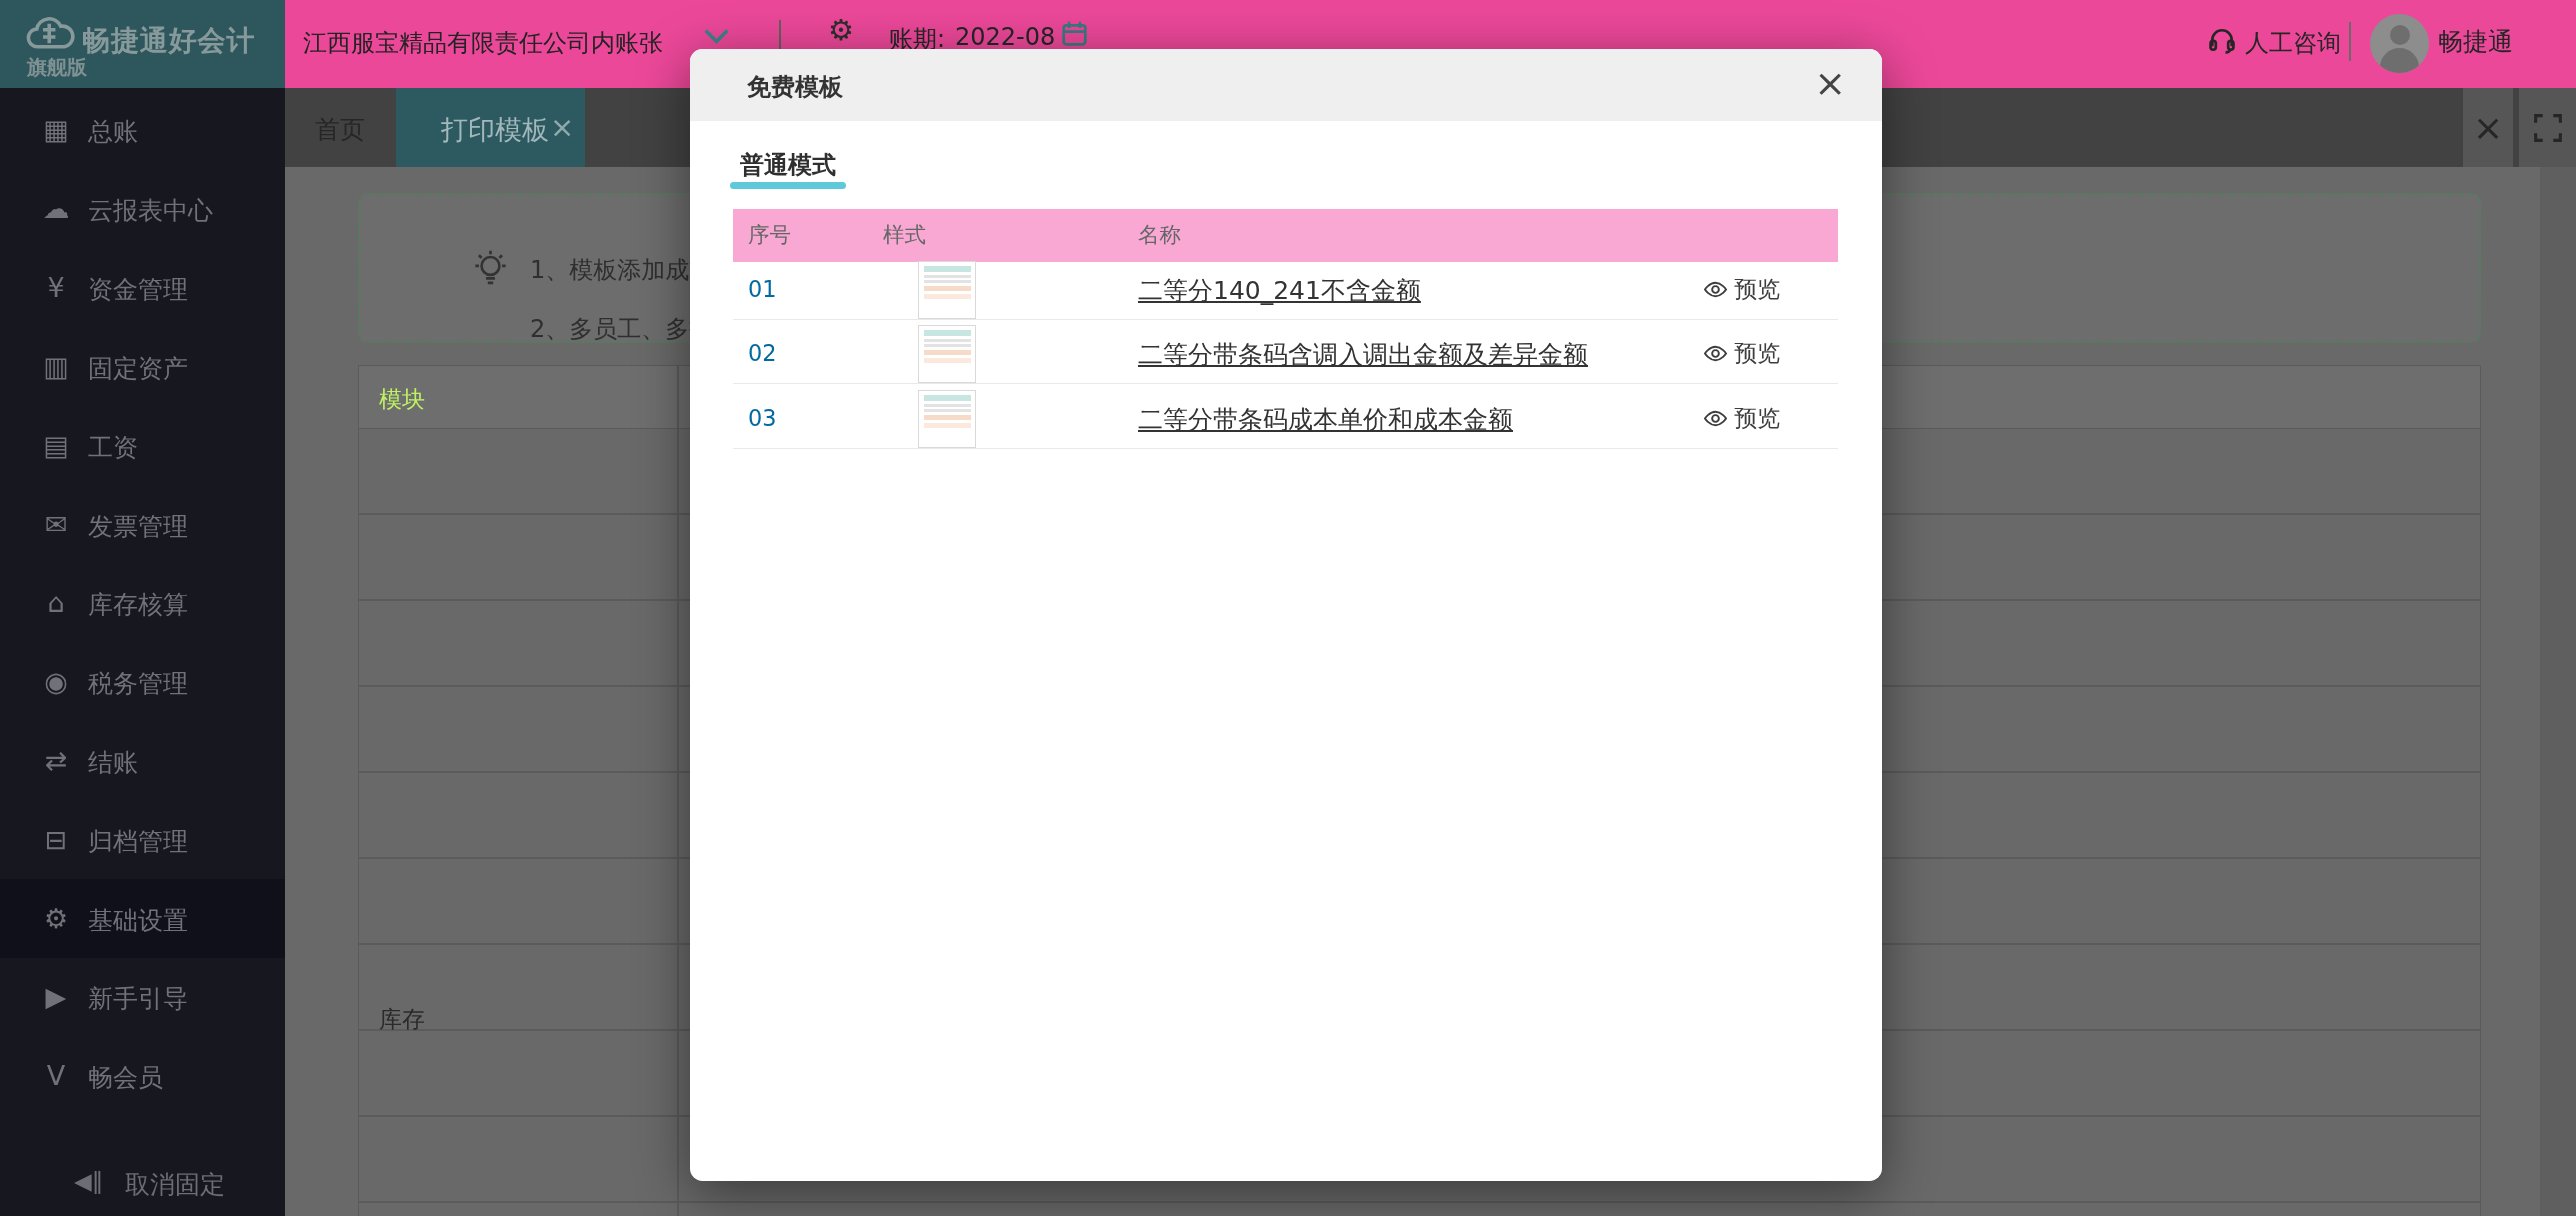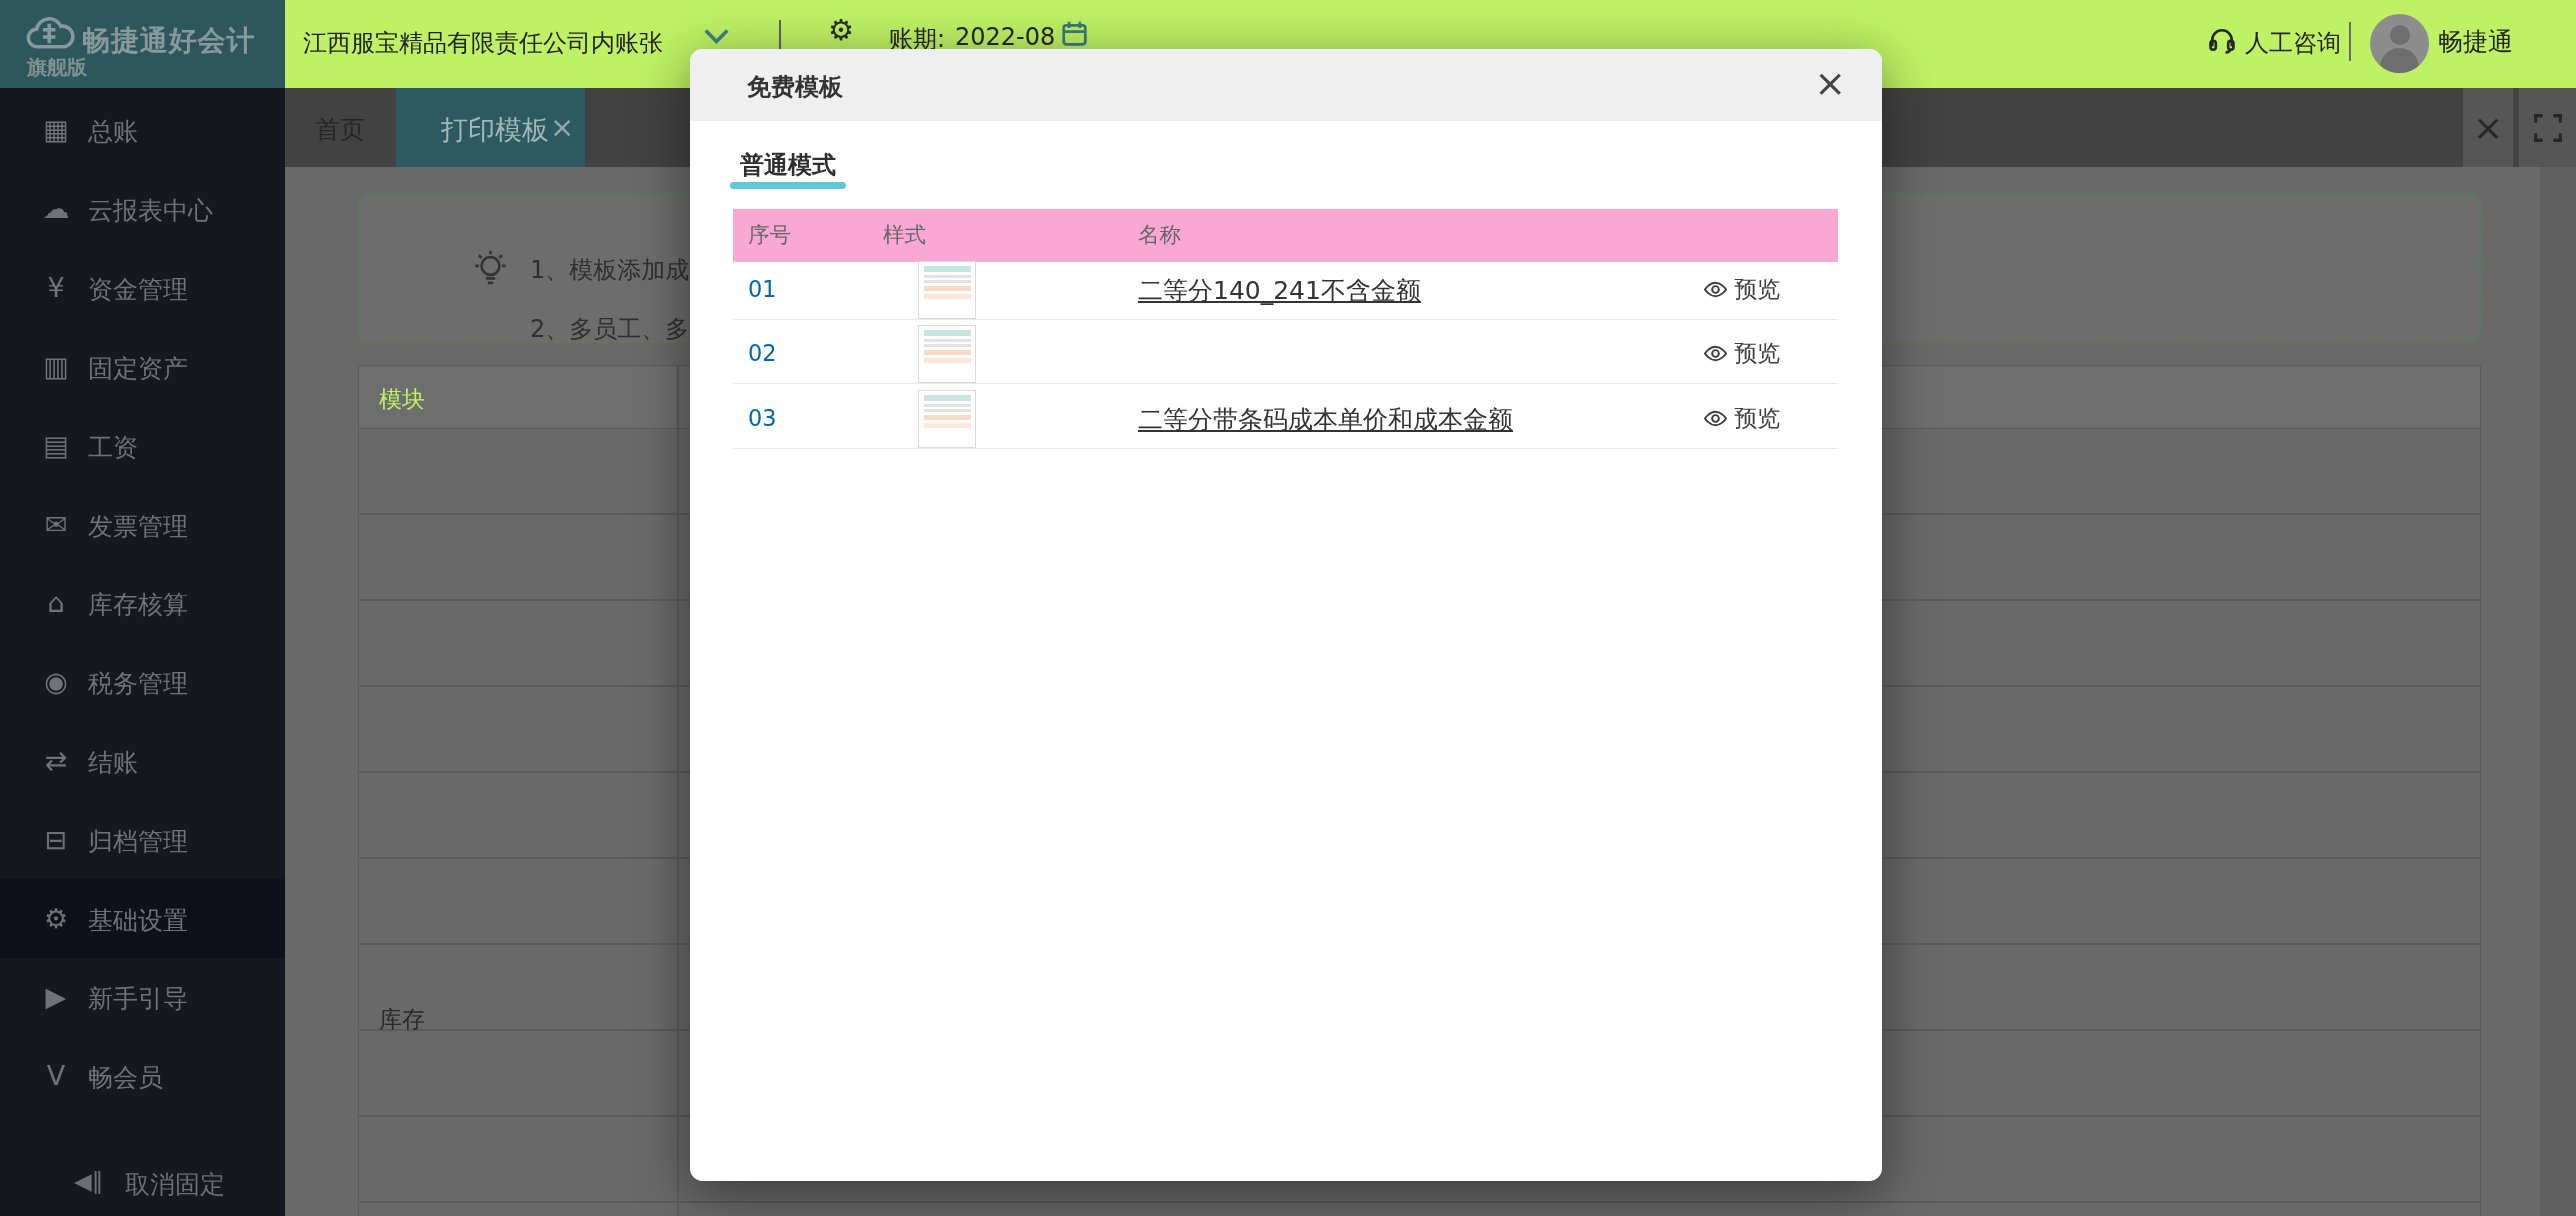--- a/index.html
+++ b/index.html
@@ -18,21 +18,21 @@
   #logo-sub{left:27px;top:54px;font-size:20px;font-weight:bold;color:#7f9193;}
   .side-item{position:absolute;left:0;width:285px;height:79px;cursor:pointer;}
   .side-item.active{background:#10101a;}
   .side-icon{position:absolute;left:38px;top:21.5px;width:36px;height:36px;font-size:27px;line-height:36px;text-align:center;color:#71717a;}
   .side-label{position:absolute;left:88px;top:25px;font-size:25px;color:#71717a;white-space:nowrap;}
   #collapse{left:0;top:1157px;width:285px;height:54px;cursor:pointer;}
   #collapse .c-icon{position:absolute;left:74px;top:10.7px;font-size:23px;color:#6d6d75;}
   #collapse .c-label{position:absolute;left:125px;top:10.7px;font-size:25px;color:#6d6d75;}
 
   
-  #topbar{left:285px;top:0;width:2291px;height:88px;background:#bef264;}
+  #topbar{left:285px;top:0;width:2291px;height:88px;background:#ec4899;}
   #company{left:18px;top:27px;font-size:24px;color:#232323;white-space:nowrap;cursor:pointer;}
   #company-chevron{left:417px;top:27px;}
   #tb-div1{left:494px;top:20px;width:1.8px;height:32px;background:#626262;}
   #tb-gear{left:543px;top:12.5px;font-size:29px;color:#2e2e2e;}
   #period-label{left:604px;top:23px;font-size:24px;color:#262626;}
   #period-value{left:670px;top:23px;font-size:24px;color:#262626;}
   #tb-cal{left:776px;top:20px;}
   #support-icon{left:1922px;top:25px;}
   #support-label{left:1960px;top:27px;font-size:24px;color:#262626;}
   #tb-div2{left:2064px;top:21.5px;width:1.8px;height:39px;background:#6a6a6a;}
@@ -267,20 +267,21 @@
   </div>
       <div class="mrow" style="top: 64px;">
     <span class="row-no">02</span>
     <span class="thumb">
       <span class="t-head"></span>
           <span class="t-line"></span>
           <span class="t-line"></span>
           <span class="t-orange"></span>
           <span class="t-orange2"></span>
     </span>
+    <a class="row-name">二等分带条码含调入调出金额及差异金额</a>
     <span class="row-action"><svg width="23" height="23" viewBox="0 0 24 24">
             <path d="M1 12 s4.5-7 11-7 11 7 11 7 -4.5 7-11 7 -11-7-11-7z" fill="none" stroke="#3d3d3d" stroke-width="2"></path>
             <circle cx="12" cy="12" r="3.5" fill="none" stroke="#3d3d3d" stroke-width="2"></circle>
           </svg><span class="pv">预览</span></span>
   </div>
       <div class="mrow" style="top: 129px;">
     <span class="row-no">03</span>
     <span class="thumb">
       <span class="t-head"></span>
           <span class="t-line"></span>

